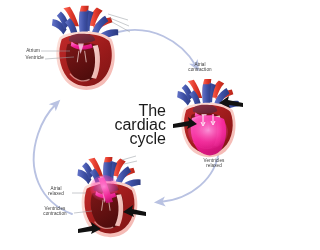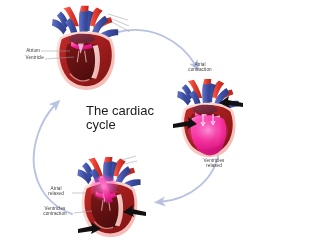--- a/index.html
+++ b/index.html
@@ -23,23 +23,23 @@
     white-space:pre-line;
     text-align:center;
     pointer-events:none;
   }
   .label.left{text-align:right;}
 
   #title{
     position:absolute;
     left:86px;top:104px;
     width:80px;
-    text-align:left;
+    text-align:right;
     font-family:"Liberation Sans", sans-serif;
-    font-size:13px;
+    font-size:16px;
     line-height:14px;
     color:#1b1b1b;
     white-space:pre-line;
   }
 </style>
 </head>
 <body>
 
 <div id="stage">
 

